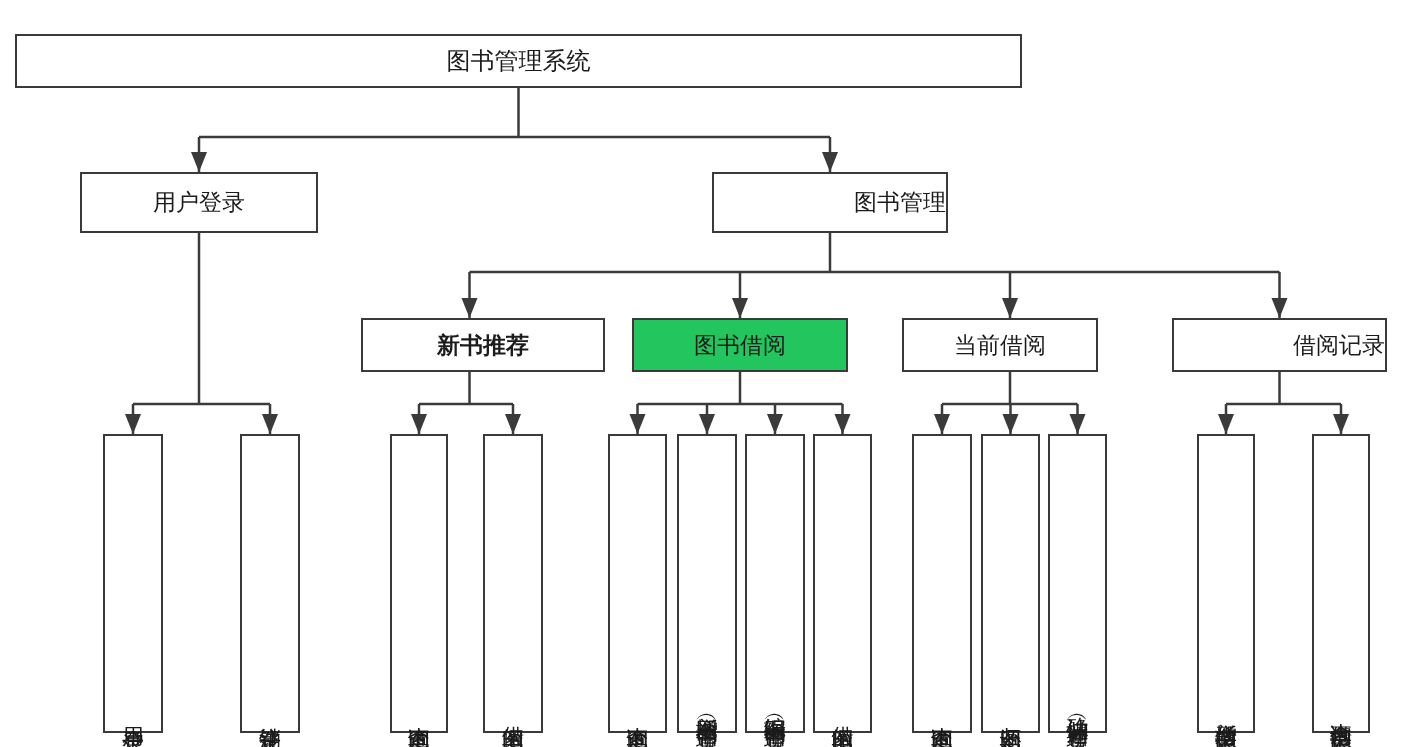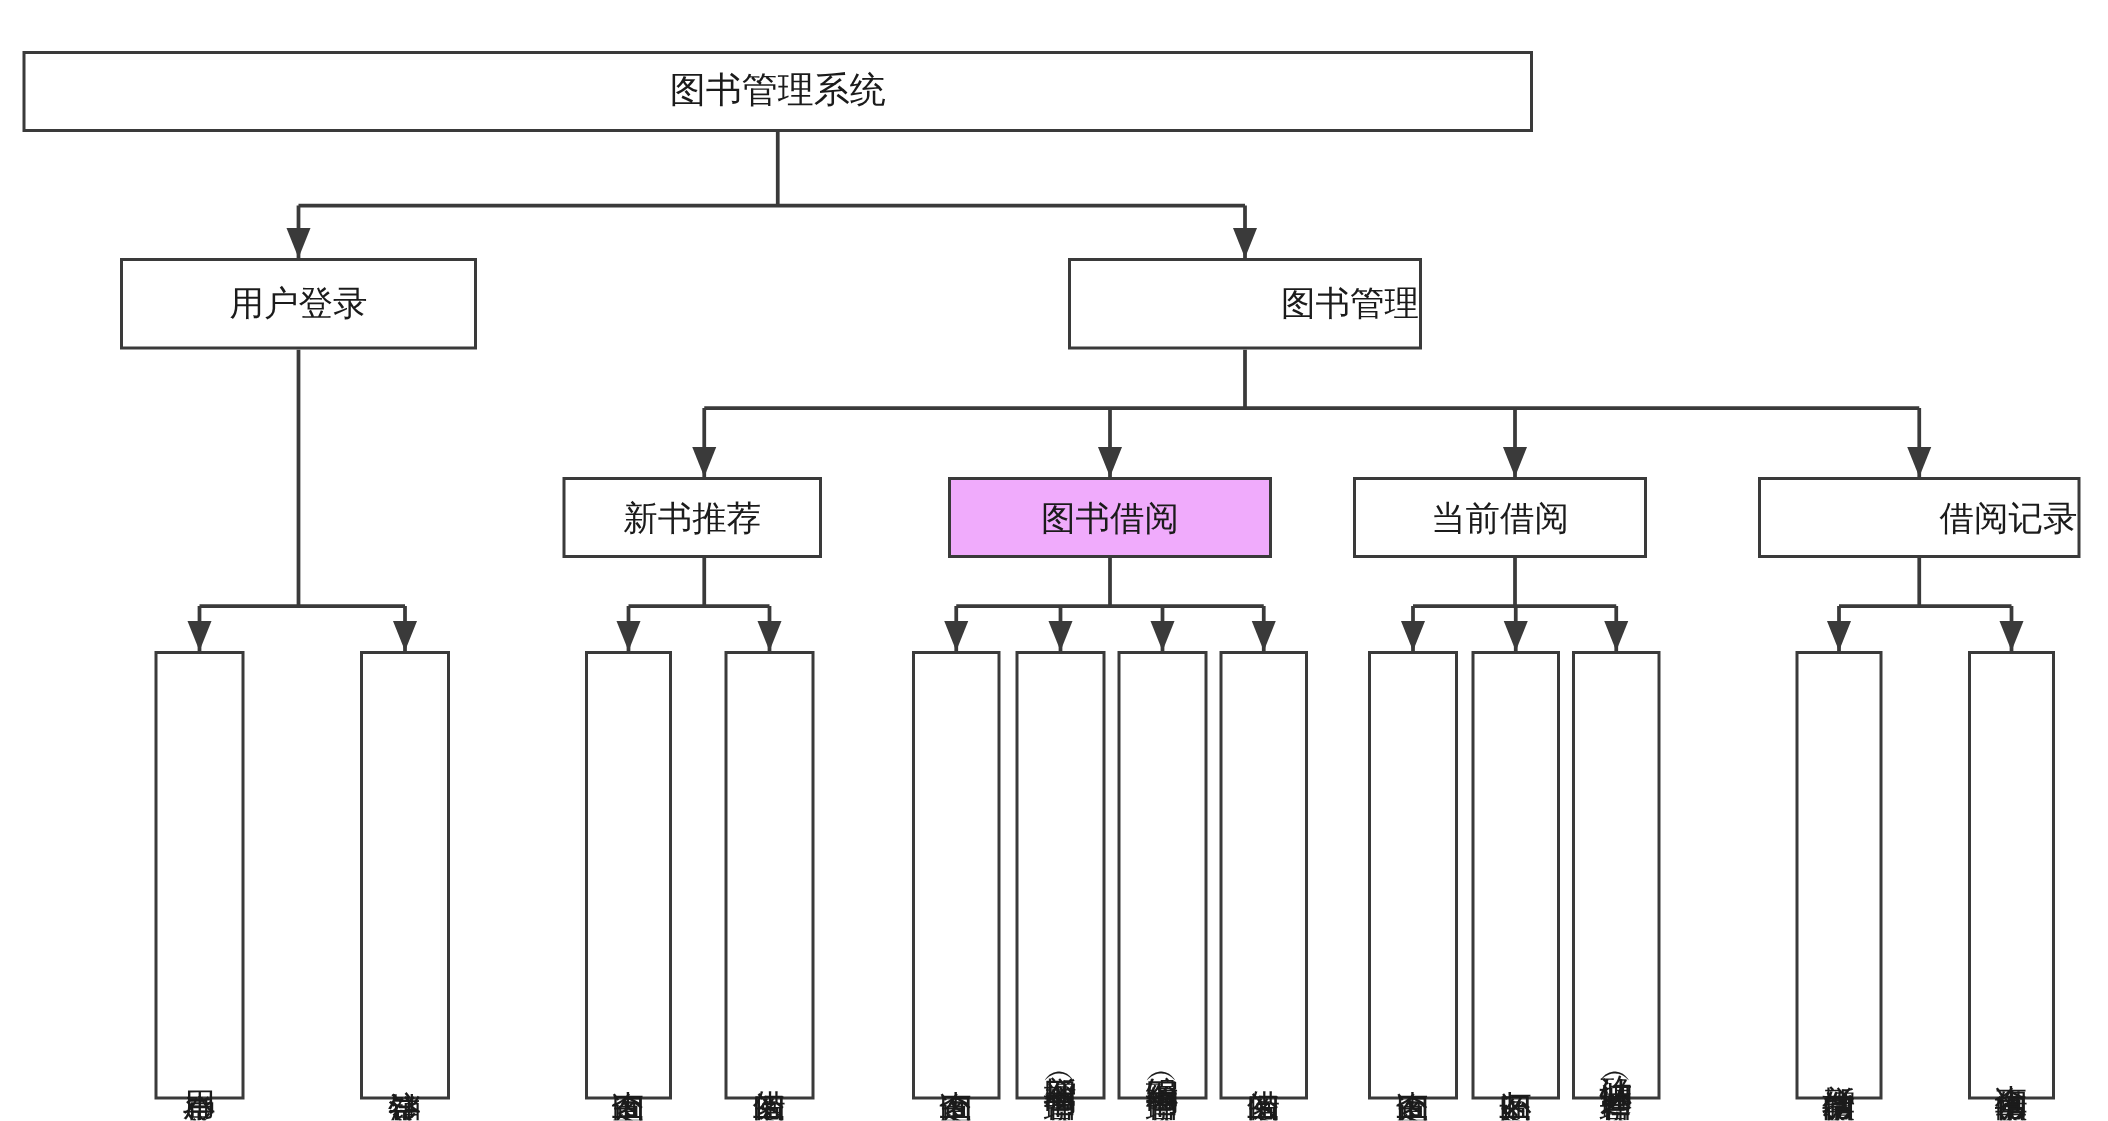--- a/index.html
+++ b/index.html
@@ -131,24 +131,24 @@
   <div id="nodes">
       <div class="node h root" style="left: 15px; top: 13px; width: 1007px; height: 54px; border-color: rgb(58, 58, 58); background: rgb(255, 255, 255); color: rgb(27, 27, 27); margin-top: 21px;">
         <div class="node-label">图书管理系统</div>
       </div>
       <div class="node h" style="left: 80px; top: 172px; width: 238px; height: 61px; border-color: rgb(58, 58, 58); background: rgb(255, 255, 255); color: rgb(27, 27, 27);">
         <div class="node-label">用户登录</div>
       </div>
       <div class="node h" style="left: 712px; top: 172px; width: 236px; height: 61px; border-color: rgb(58, 58, 58); background: rgb(255, 255, 255); color: rgb(27, 27, 27); justify-content: flex-end;">
         <div class="node-label">图书管理</div>
       </div>
-      <div class="node h" style="left: 375px; top: 318px; width: 173px; height: 54px; border-color: rgb(58, 58, 58); background: rgb(255, 255, 255); color: rgb(27, 27, 27);">
+      <div class="node h" style="left: 361px; top: 318px; width: 244px; height: 54px; border-color: rgb(58, 58, 58); background: rgb(255, 255, 255); color: rgb(27, 27, 27); font-weight: bold;">
         <div class="node-label">新书推荐</div>
       </div>
-      <div class="node h" style="left: 632px; top: 318px; width: 216px; height: 54px; border-color: rgb(58, 58, 58); background: #f0abfc; color: rgb(27, 27, 27); align-items: center;">
+      <div class="node h" style="left: 632px; top: 318px; width: 216px; height: 54px; border-color: rgb(58, 58, 58); background: #22c55e; color: rgb(27, 27, 27); align-items: center;">
         <div class="node-label">图书借阅</div>
       </div>
       <div class="node h" style="left: 902px; top: 318px; width: 196px; height: 54px; border-color: rgb(58, 58, 58); background: rgb(255, 255, 255); color: rgb(27, 27, 27);">
         <div class="node-label">当前借阅</div>
       </div>
       <div class="node h" style="left: 1172px; top: 318px; width: 215px; height: 54px; border-color: rgb(58, 58, 58); background: rgb(255, 255, 255); color: rgb(27, 27, 27); justify-content: flex-end;">
         <div class="node-label">借阅记录</div>
       </div>
       <div class="node v" style="left: 103px; top: 434px; width: 60px; height: 299px; border-color: rgb(58, 58, 58); background: rgb(255, 255, 255); color: rgb(27, 27, 27);">
         <div class="node-label">用户登录</div>

